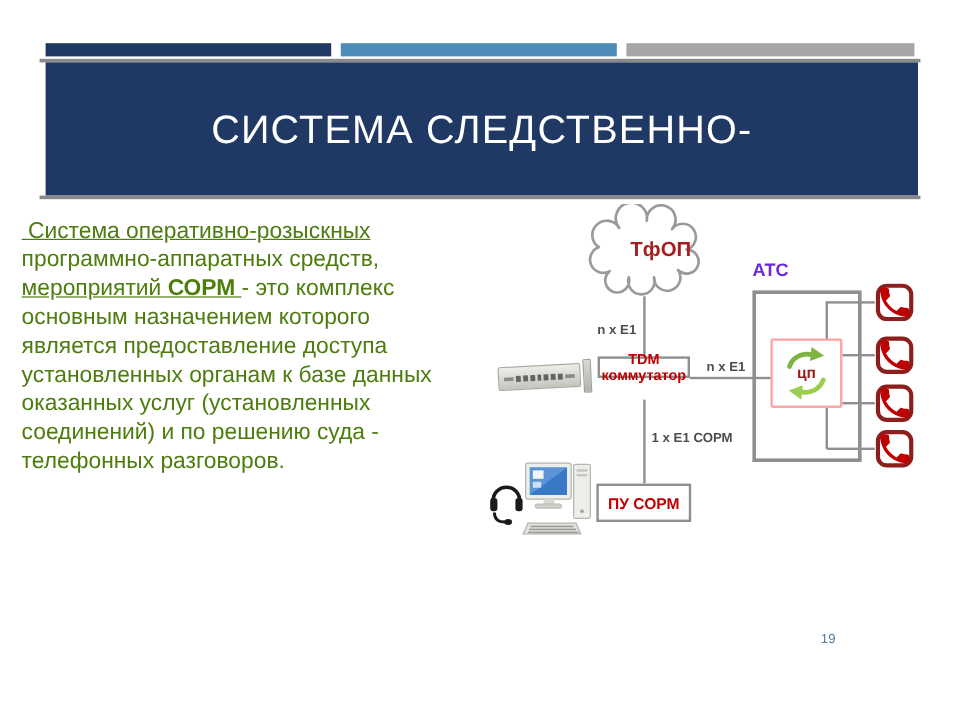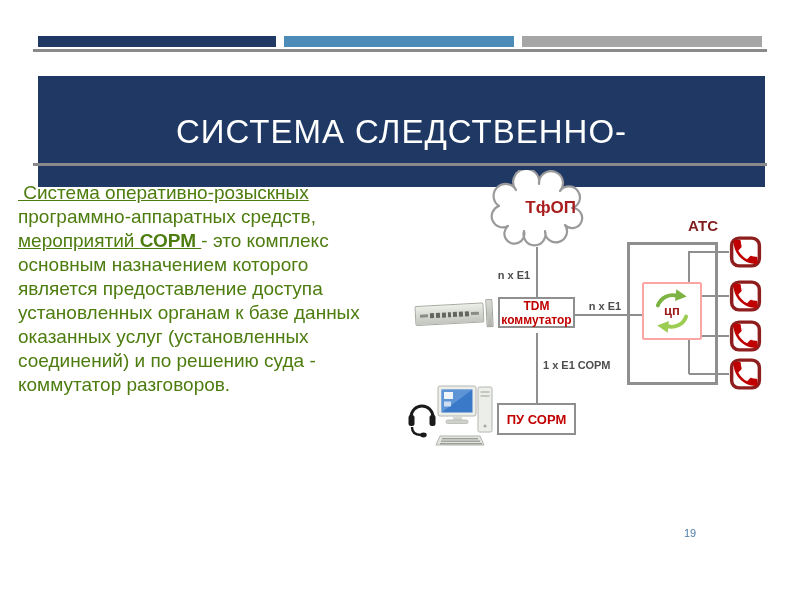--- a/index.html
+++ b/index.html
@@ -11,47 +11,47 @@
   .bar-navy{left:38px;width:238px;background:#1f3864;}
   .bar-blue{left:284px;width:230px;background:#4d8cb8;}
   .bar-gray{left:522px;width:240px;background:#a6a6a6;}
 
   
   .rule{position:absolute;left:33px;width:734px;height:3px;background:#8a8a8a;}
   .rule-top{top:49px;}
   .rule-bottom{top:163px;}
   .title-box{position:absolute;left:38px;top:52px;width:727px;height:111px;background:#1f3864;
              color:#ffffff;display:flex;flex-direction:column;justify-content:center;align-items:center;
-             font-size:33px;line-height:40px;letter-spacing:1px;margin-top:24px;}
+             font-size:33px;line-height:40px;letter-spacing:1px;}
 
   
   .paragraph{position:absolute;left:18px;top:181px;width:404px;font-size:19px;line-height:24px;color:#4d7c0f;}
   .p-line{white-space:pre;}
   .seg-u{text-decoration:underline;}
   .seg-bu{text-decoration:underline;font-weight:bold;}
 
   
   .line{position:absolute;background:#8f8f8f;}
   .link-label{position:absolute;font-size:11px;font-weight:bold;color:#4d4d4d;white-space:nowrap;}
   .dbox{position:absolute;background:#fff;border:2px solid #8f8f8f;box-sizing:border-box;
         display:flex;flex-direction:column;justify-content:center;align-items:center;
         color:#c00000;font-weight:bold;text-align:center;}
 
   
   .cloud-wrap{position:absolute;left:486px;top:170px;width:98px;height:78px;}
   .cloud-label{position:absolute;left:488px;top:198px;width:88px;text-align:right;
                color:#a81e1e;font-weight:bold;font-size:17px;}
 
   
-  .tdm-box{left:498px;top:297px;width:77px;height:31px;font-size:12px;line-height:14px;}
+  .tdm-box{left:498px;top:297px;width:77px;height:18px;font-size:12px;line-height:14px;}
   .pu-box{left:497px;top:403px;width:79px;height:32px;font-size:13px;}
   .ats-box{position:absolute;left:627px;top:242px;width:91px;height:143px;
            border:3px solid #8f8f8f;box-sizing:border-box;background:transparent;}
-  .ats-label{position:absolute;left:627px;top:217px;width:91px;text-align:right;
-             color:#7f1d1d;font-weight:bold;font-size:15px;}
+  .ats-label{position:absolute;left:627px;top:217px;width:91px;text-align:left;
+             color:#6d28d9;font-weight:bold;font-size:15px;}
   .cp-box{position:absolute;left:642px;top:282px;width:60px;height:58px;background:#fff;
           border:2px solid #fca5a5;box-sizing:border-box;border-radius:2px;}
   .cp-label{position:absolute;left:0;top:50%;width:100%;transform:translateY(-52%);
             text-align:center;color:#9b1b1b;font-weight:bold;font-size:13px;}
 
   
   .v-cloud-tdm{left:536px;top:247px;width:2px;height:51px;}
   .h-tdm-ats{left:575px;top:314px;width:69px;height:2px;}
   .v-tdm-pu{left:536px;top:333px;width:2px;height:70px;}
   .phone-bus{left:688px;top:251px;width:2px;height:123px;}
@@ -100,21 +100,21 @@
 
   <div class="paragraph">
       <div class="p-line"><span class="seg-u"> Система оперативно-розыскных</span></div>
       <div class="p-line"><span class="seg-n">программно-аппаратных средств,</span></div>
       <div class="p-line"><span class="seg-u">мероприятий </span><span class="seg-bu">СОРМ </span><span class="seg-n">- это комплекс</span></div>
       <div class="p-line"><span class="seg-n">основным назначением которого</span></div>
       <div class="p-line"><span class="seg-n">является предоставление доступа</span></div>
       <div class="p-line"><span class="seg-n">установленных органам к базе данных</span></div>
       <div class="p-line"><span class="seg-n">оказанных услуг (установленных</span></div>
       <div class="p-line"><span class="seg-n">соединений) и по решению суда -</span></div>
-      <div class="p-line"><span class="seg-n">коммутатор разговоров.</span></div>
+      <div class="p-line"><span class="seg-n">телефонных разговоров.</span></div>
     </div>
 
   <div class="cloud-wrap">
     <svg viewBox="0 0 98 78" width="98" height="78">
       <path d="M 22 56
                A 11 11 0 1 1 13 36
                A 12 12 0 1 1 30 20
                A 13 13 0 1 1 53 14
                A 12 12 0 1 1 74 21
                A 11 11 0 1 1 86 38

